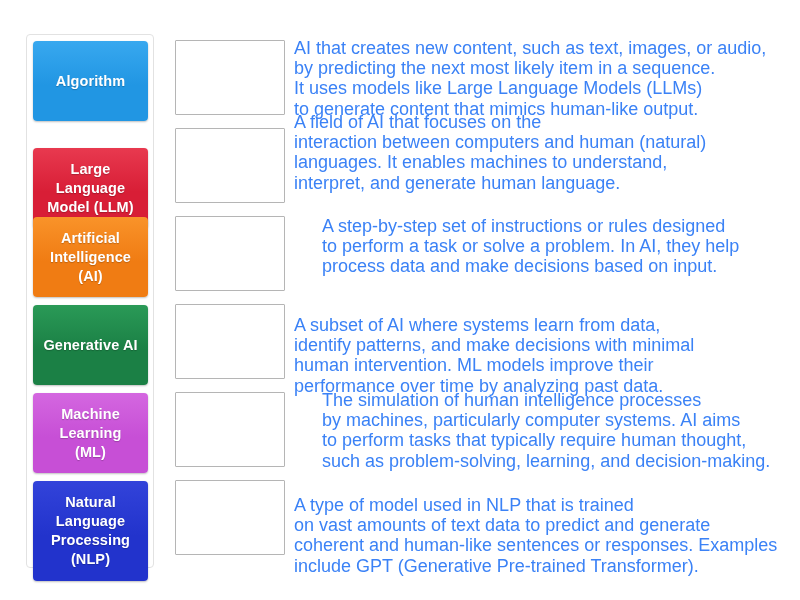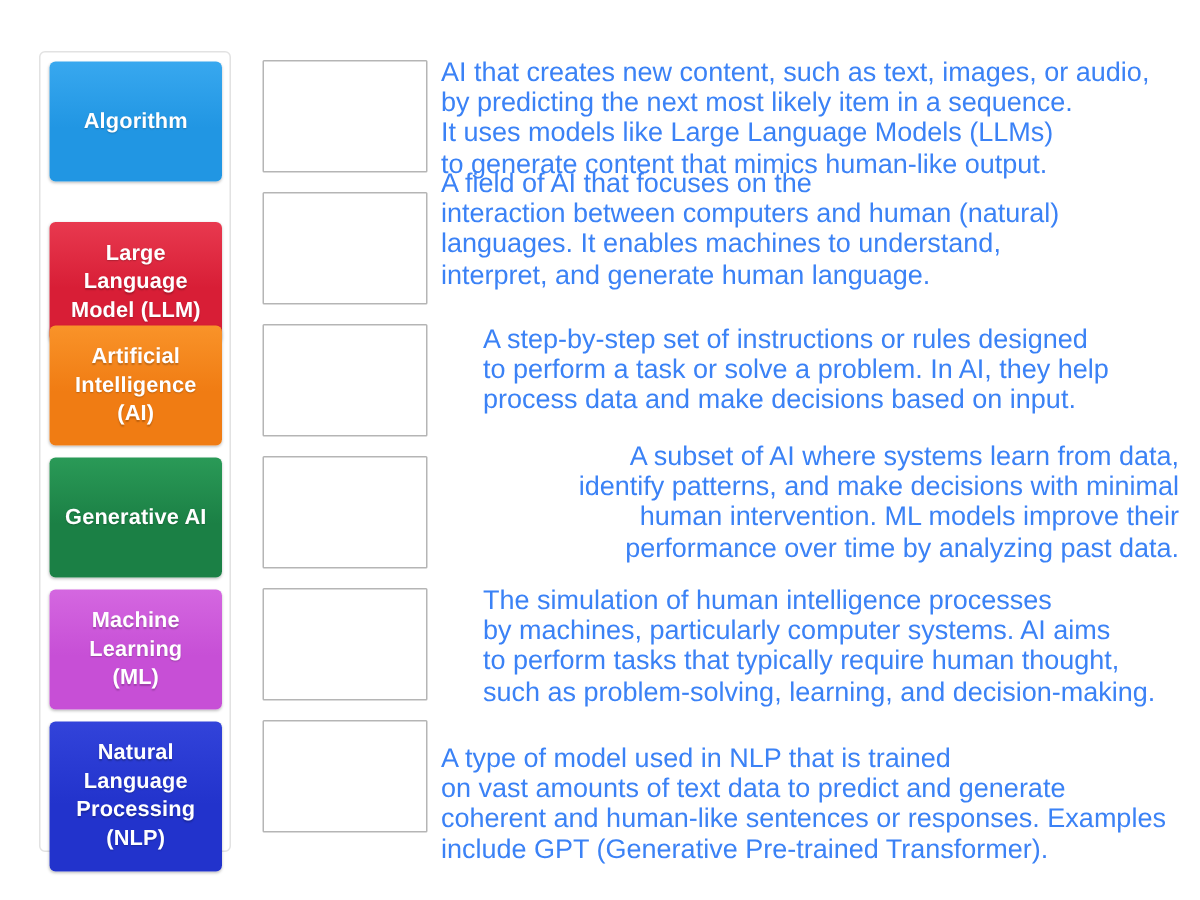--- a/index.html
+++ b/index.html
@@ -129,21 +129,21 @@
 by predicting the next most likely item in a sequence.
 It uses models like Large Language Models (LLMs)
 to generate content that mimics human-like output.</div>
       <div class="definition" style="top: 112px;">A field of AI that focuses on the
 interaction between computers and human (natural)
 languages. It enables machines to understand,
 interpret, and generate human language.</div>
       <div class="definition" style="top: 216px; margin-left: 28px;">A step-by-step set of instructions or rules designed
 to perform a task or solve a problem. In AI, they help
 process data and make decisions based on input.</div>
-      <div class="definition" style="top: 294px; text-align: right;">A subset of AI where systems learn from data,
+      <div class="definition" style="top: 315px;">A subset of AI where systems learn from data,
 identify patterns, and make decisions with minimal
 human intervention. ML models improve their
 performance over time by analyzing past data.</div>
       <div class="definition" style="top: 390px; margin-left: 28px;">The simulation of human intelligence processes
 by machines, particularly computer systems. AI aims
 to perform tasks that typically require human thought,
 such as problem-solving, learning, and decision-making.</div>
       <div class="definition" style="top: 495px;">A type of model used in NLP that is trained
 on vast amounts of text data to predict and generate
 coherent and human-like sentences or responses. Examples

